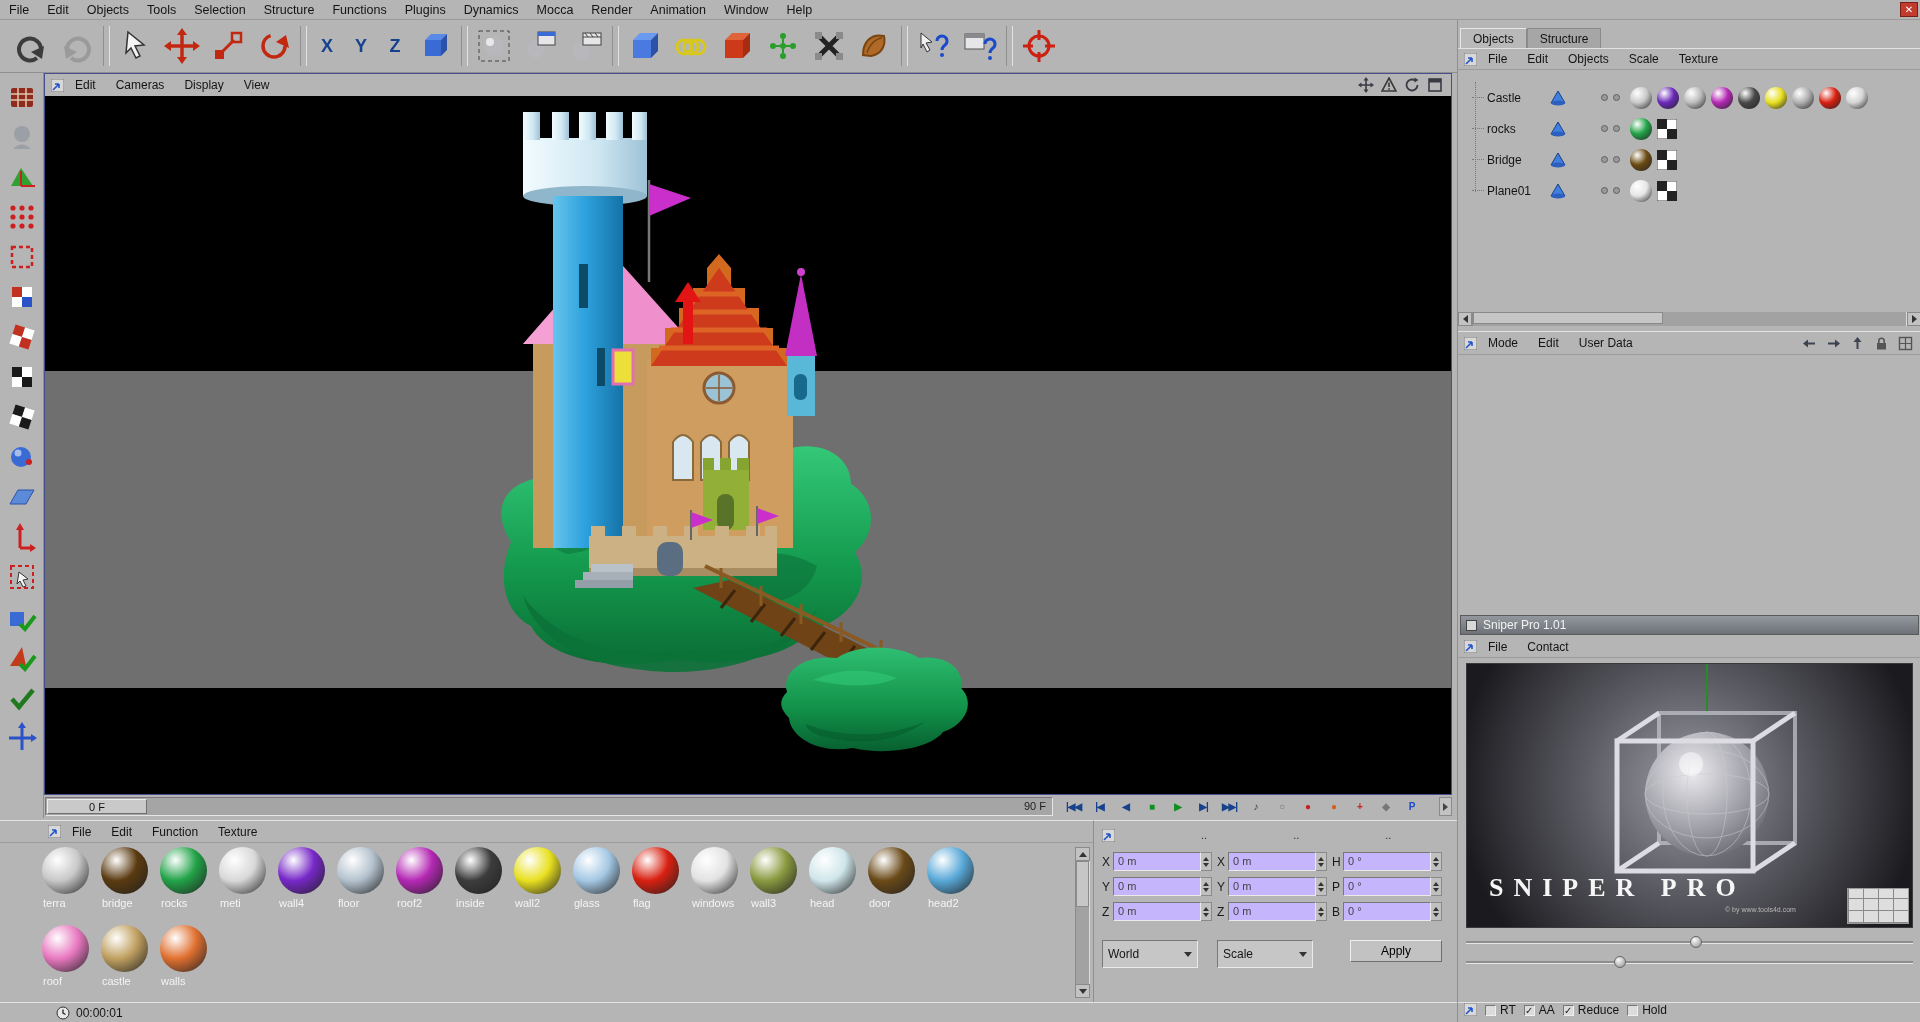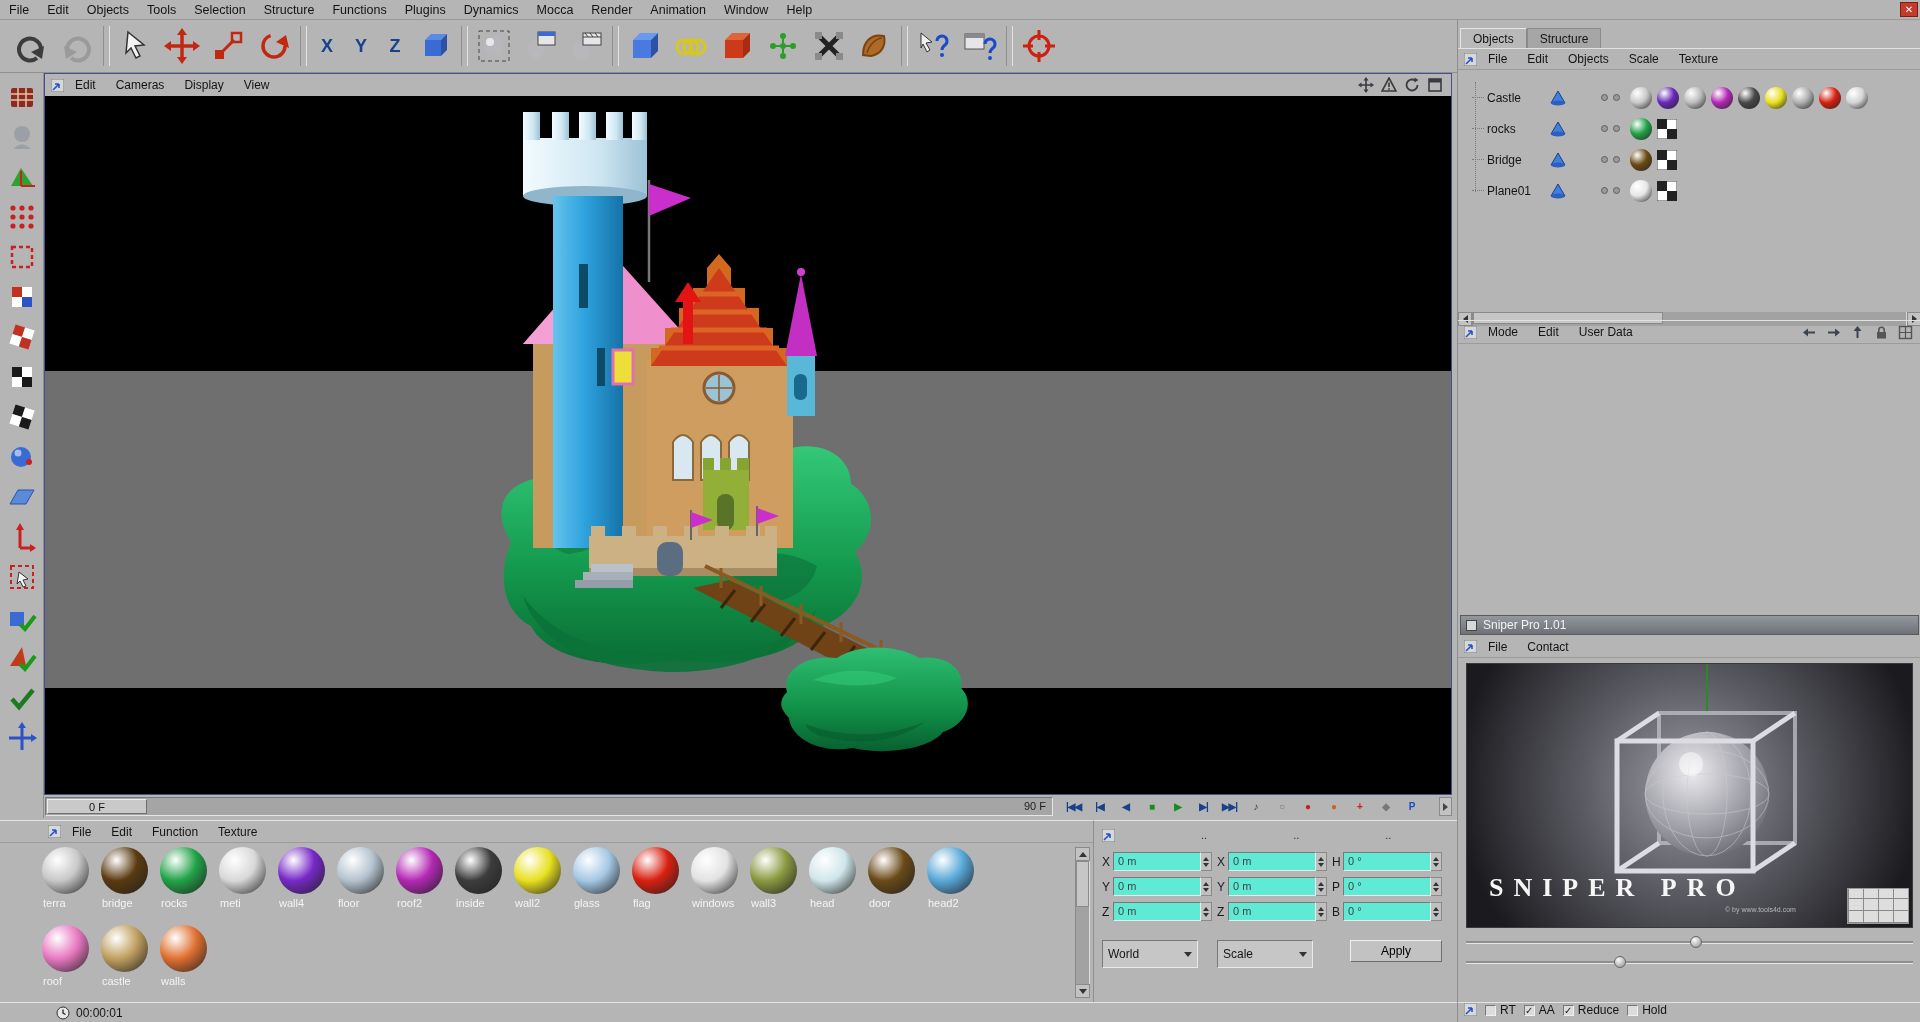--- a/index.html
+++ b/index.html
@@ -58,21 +58,21 @@
   .tri-l{width:0;height:0;border-right:5px solid #333;border-top:4px solid transparent;border-bottom:4px solid transparent;}
   .tri-r{width:0;height:0;border-left:5px solid #333;border-top:4px solid transparent;border-bottom:4px solid transparent;}
 
   
   #coordinates{position:absolute;left:1093px;top:820px;width:364px;height:182px;background:#b5b5b5;border-top:1px solid #e4e4e4;border-left:1px solid #8f8f8f;padding:4px 10px 0 8px;}
   .co-header{height:20px;display:flex;align-items:center;gap:86px;}
   .co-dots{font-size:11px;color:#333;}
   .co-grid{display:grid;grid-template-columns:repeat(3,110px);grid-column-gap:5px;grid-row-gap:4px;margin-top:6px;}
   .co-field{display:flex;align-items:center;height:21px;}
   .co-label{width:11px;font-size:12px;color:#1a1a1a;}
-  .co-input{flex:1;height:19px;background:#5eead4;border-top:1px solid #787878;border-left:1px solid #787878;border-right:1px solid #eaeaea;border-bottom:1px solid #eaeaea;font-size:11px;color:#444;line-height:17px;padding-left:4px;}
+  .co-input{flex:1;height:19px;background:#c4b5fd;border-top:1px solid #787878;border-left:1px solid #787878;border-right:1px solid #eaeaea;border-bottom:1px solid #eaeaea;font-size:11px;color:#444;line-height:17px;padding-left:4px;}
   .co-spin{width:11px;height:19px;display:flex;flex-direction:column;align-items:center;justify-content:center;gap:2px;background:#c0c0c0;border:1px solid #8a8a8a;border-left:none;}
   .co-spin i.up{width:0;height:0;border-bottom:4px solid #333;border-left:3px solid transparent;border-right:3px solid transparent;}
   .co-spin i.dn{width:0;height:0;border-top:4px solid #333;border-left:3px solid transparent;border-right:3px solid transparent;}
   .co-bottom{display:grid;grid-template-columns:repeat(3,110px);grid-column-gap:5px;margin-top:18px;}
   .dd{height:28px;background:#c6c6c6;border-top:1px solid #787878;border-left:1px solid #787878;border-right:1px solid #eaeaea;border-bottom:1px solid #eaeaea;display:flex;align-items:center;padding:0 5px;font-size:12px;width:96px;}
   .dda{margin-left:auto;width:0;height:0;border-top:5px solid #333;border-left:4px solid transparent;border-right:4px solid transparent;}
   .apply{height:22px;width:92px;background:#c2c2c2;border-top:1px solid #efefef;border-left:1px solid #efefef;border-right:1px solid #6f6f6f;border-bottom:1px solid #6f6f6f;font-size:12px;justify-self:end;}
 
   
   #statusbar{position:absolute;left:0;top:1002px;width:1457px;height:20px;background:#b5b5b5;border-top:1px solid #e4e4e4;display:flex;align-items:center;padding-left:56px;gap:6px;font-size:12px;}
@@ -91,21 +91,21 @@
   .cone-icon{width:18px;height:18px;margin-left:4px;}
   .om-dots{margin-left:34px;display:flex;gap:5px;}
   .om-dots i{width:7px;height:7px;border-radius:50%;background:#9a9a9a;border:1px solid #5f5f5f;}
   .om-tags{display:flex;align-items:center;gap:5px;margin-left:10px;}
   .tag-sphere{width:22px;height:22px;border-radius:50%;display:inline-block;background:radial-gradient(circle at 33% 28%, #ffffff 0%, var(--c,#999) 45%, rgba(0,0,0,0.8) 100%);}
   .tag-checker{width:20px;height:20px;}
   .om-hscroll{position:absolute;left:0;top:292px;width:463px;height:14px;display:flex;}
   .om-hscroll .sc-btn{width:14px;height:14px;}
   .om-hscroll .sc-track{flex:1;}
   .om-hscroll .sc-thumbh{position:absolute;left:0;top:0;height:12px;width:190px;background:#c6c6c6;border:1px solid #8a8a8a;}
-  .om-mode{position:absolute;left:0;top:300px;width:463px;height:24px;border-top:1px solid #e2e2e2;border-bottom:1px solid #9c9c9c;display:flex;align-items:center;padding:0 8px 0 6px;gap:2px;}
+  .om-mode{position:absolute;left:0;top:311px;width:463px;height:24px;border-top:1px solid #e2e2e2;border-bottom:1px solid #9c9c9c;display:flex;align-items:center;padding:0 8px 0 6px;gap:2px;}
   .om-mode-icons{margin-left:auto;display:flex;gap:9px;align-items:center;}
   .mi{width:15px;height:15px;}
 
   .sn-title{position:absolute;left:2px;top:595px;width:459px;height:20px;background:linear-gradient(180deg,#93979e,#6e7278);color:#f2f2f2;font-size:12px;display:flex;align-items:center;gap:6px;padding-left:5px;border:1px solid #5a5a5a;}
   .sn-ticon{width:11px;height:11px;background:#d8d8d8;border:1px solid #444;display:inline-block;}
   .sn-menu{position:absolute;left:0;top:616px;width:463px;height:22px;display:flex;align-items:center;padding-left:6px;gap:2px;border-bottom:1px solid #9c9c9c;}
   .sn-preview{position:absolute;left:8px;top:643px;width:447px;height:265px;background:radial-gradient(circle at 50% 46%, #9a9aa4 0%, #5c5c64 40%, #1b1b1f 88%);border:1px solid #3a3a3a;overflow:hidden;}
   .sn-mark{position:absolute;left:22px;bottom:24px;color:#f6f6f6;font-family:"Liberation Serif",serif;font-weight:bold;font-size:26px;letter-spacing:10px;}
   .sn-credit{position:absolute;left:258px;bottom:14px;color:#b8b8b8;font-size:7px;}
   .sn-grid{position:absolute;right:3px;bottom:3px;width:62px;height:36px;background-color:#dedede;background-image:repeating-linear-gradient(0deg,#8a8a8a 0 1px,transparent 1px 12px),repeating-linear-gradient(90deg,#8a8a8a 0 1px,transparent 1px 15px);border:1px solid #9a9a9a;}

